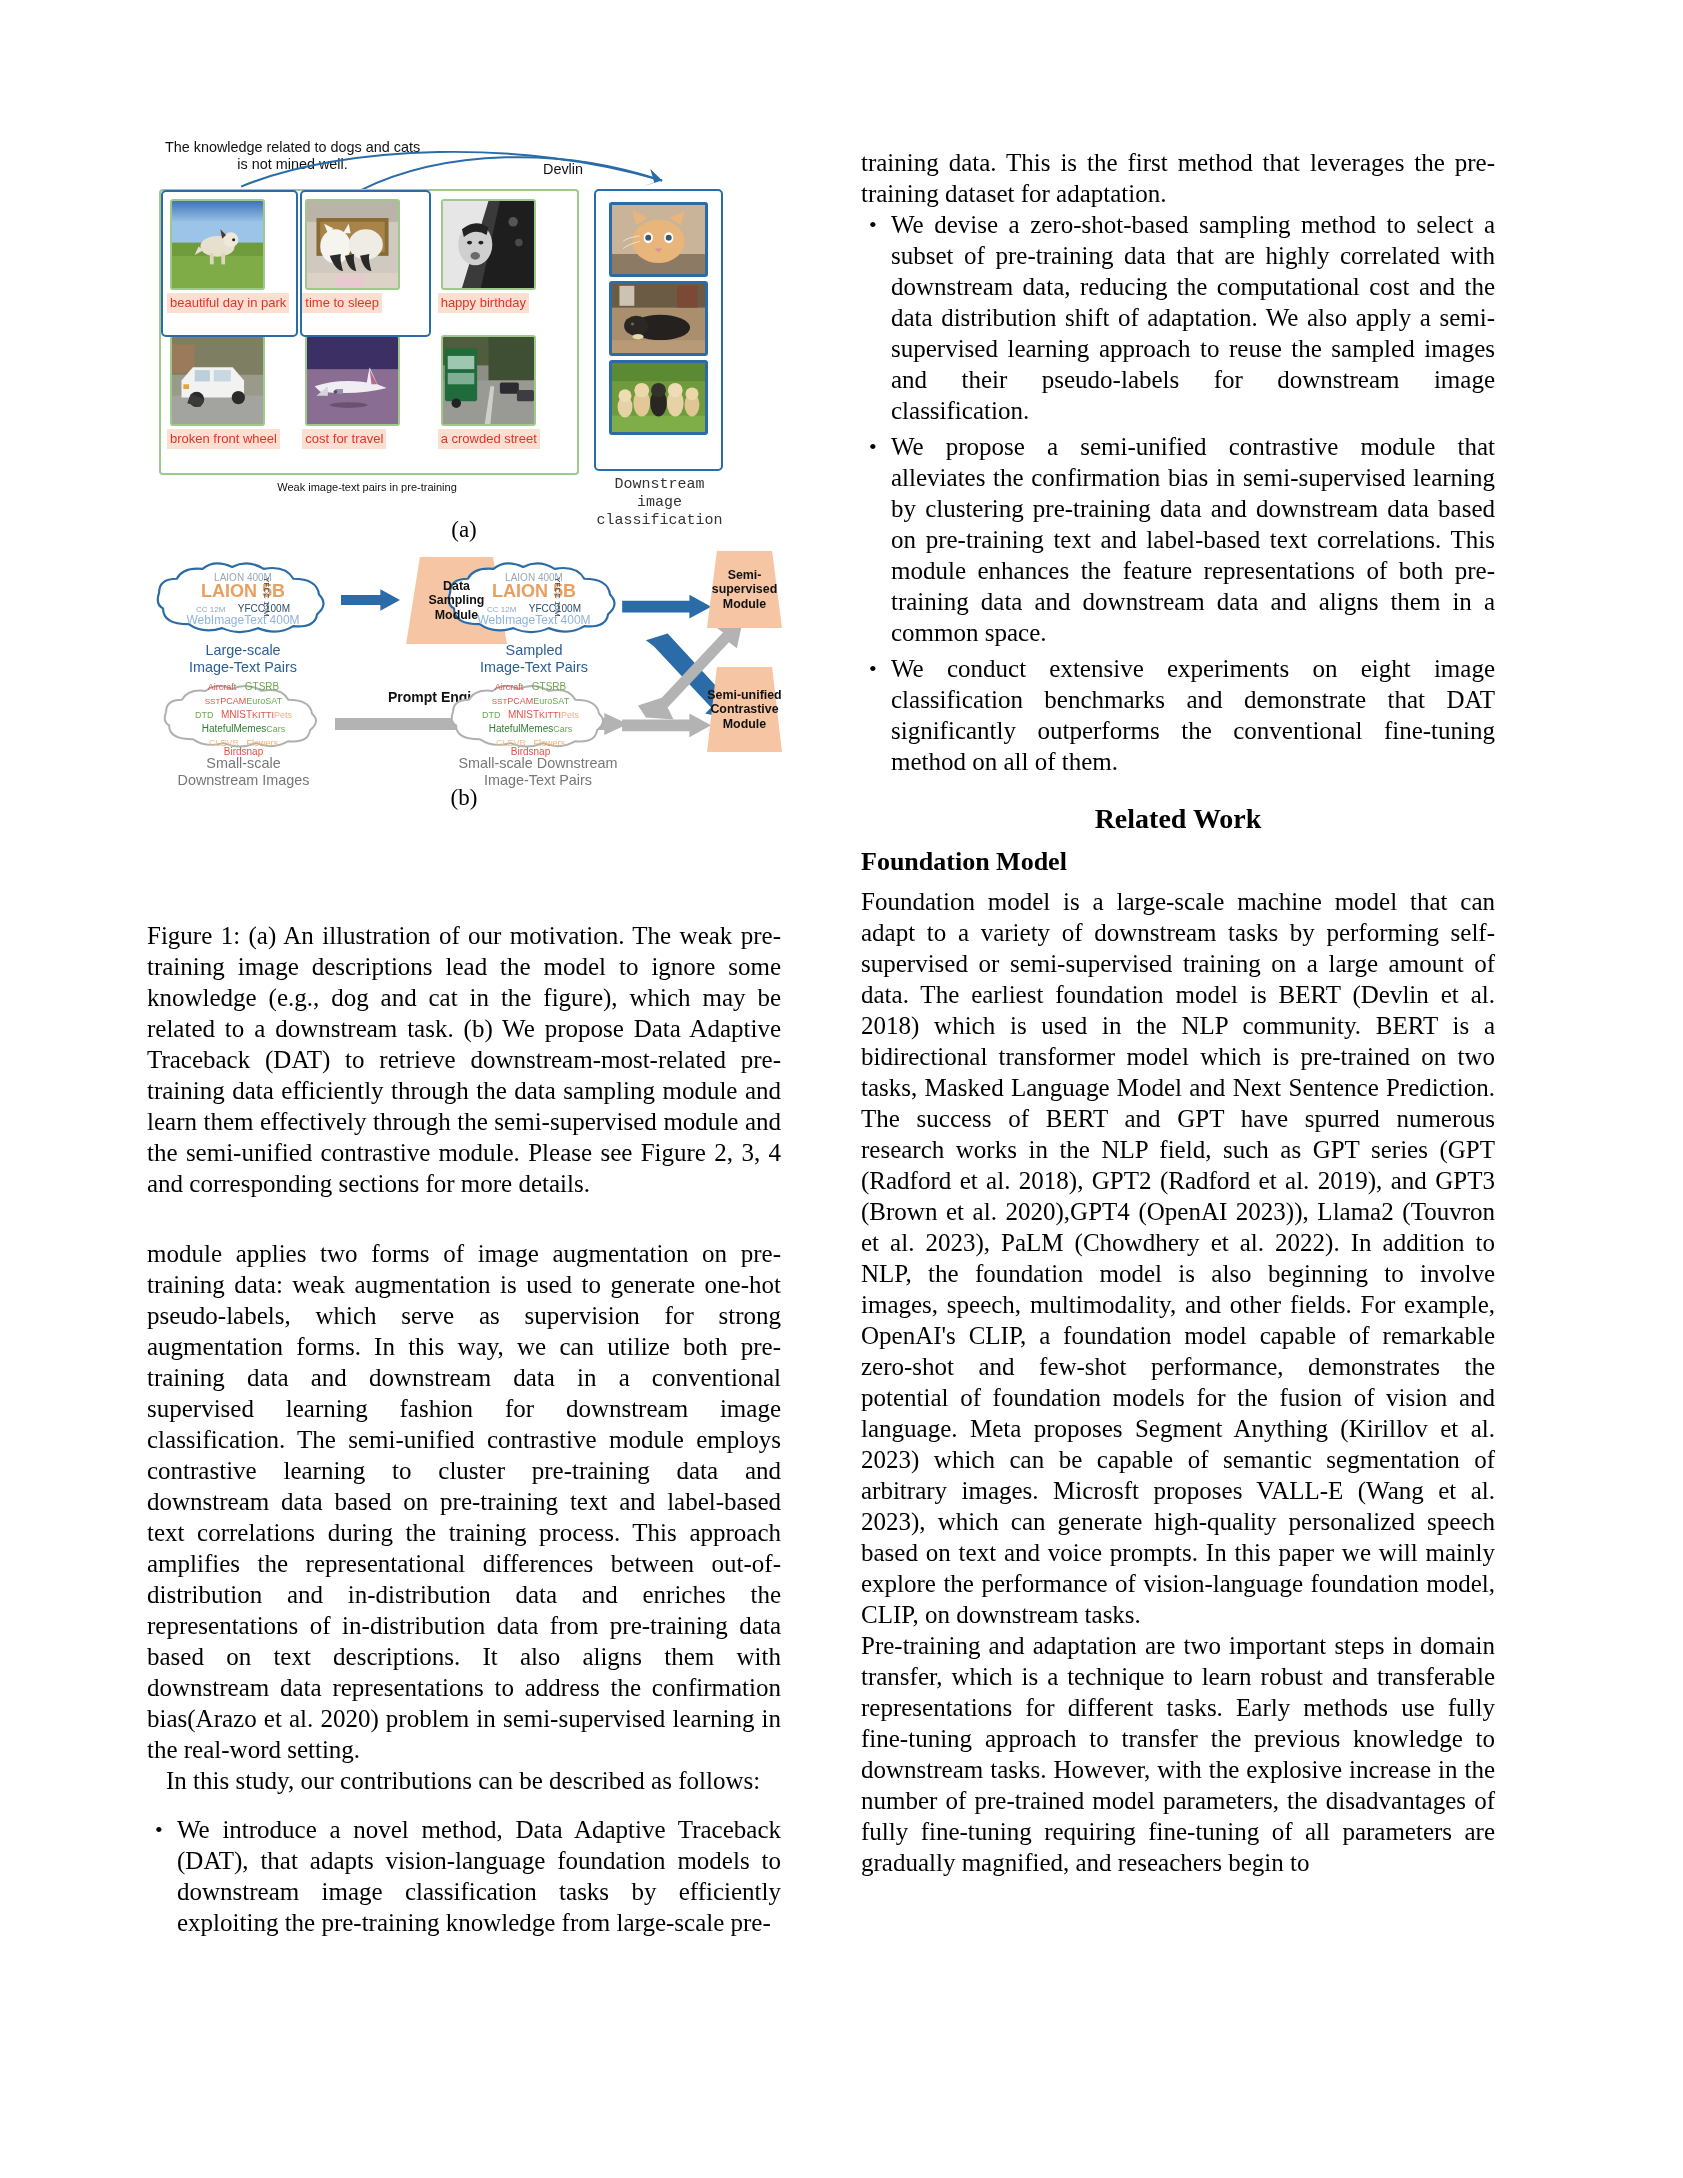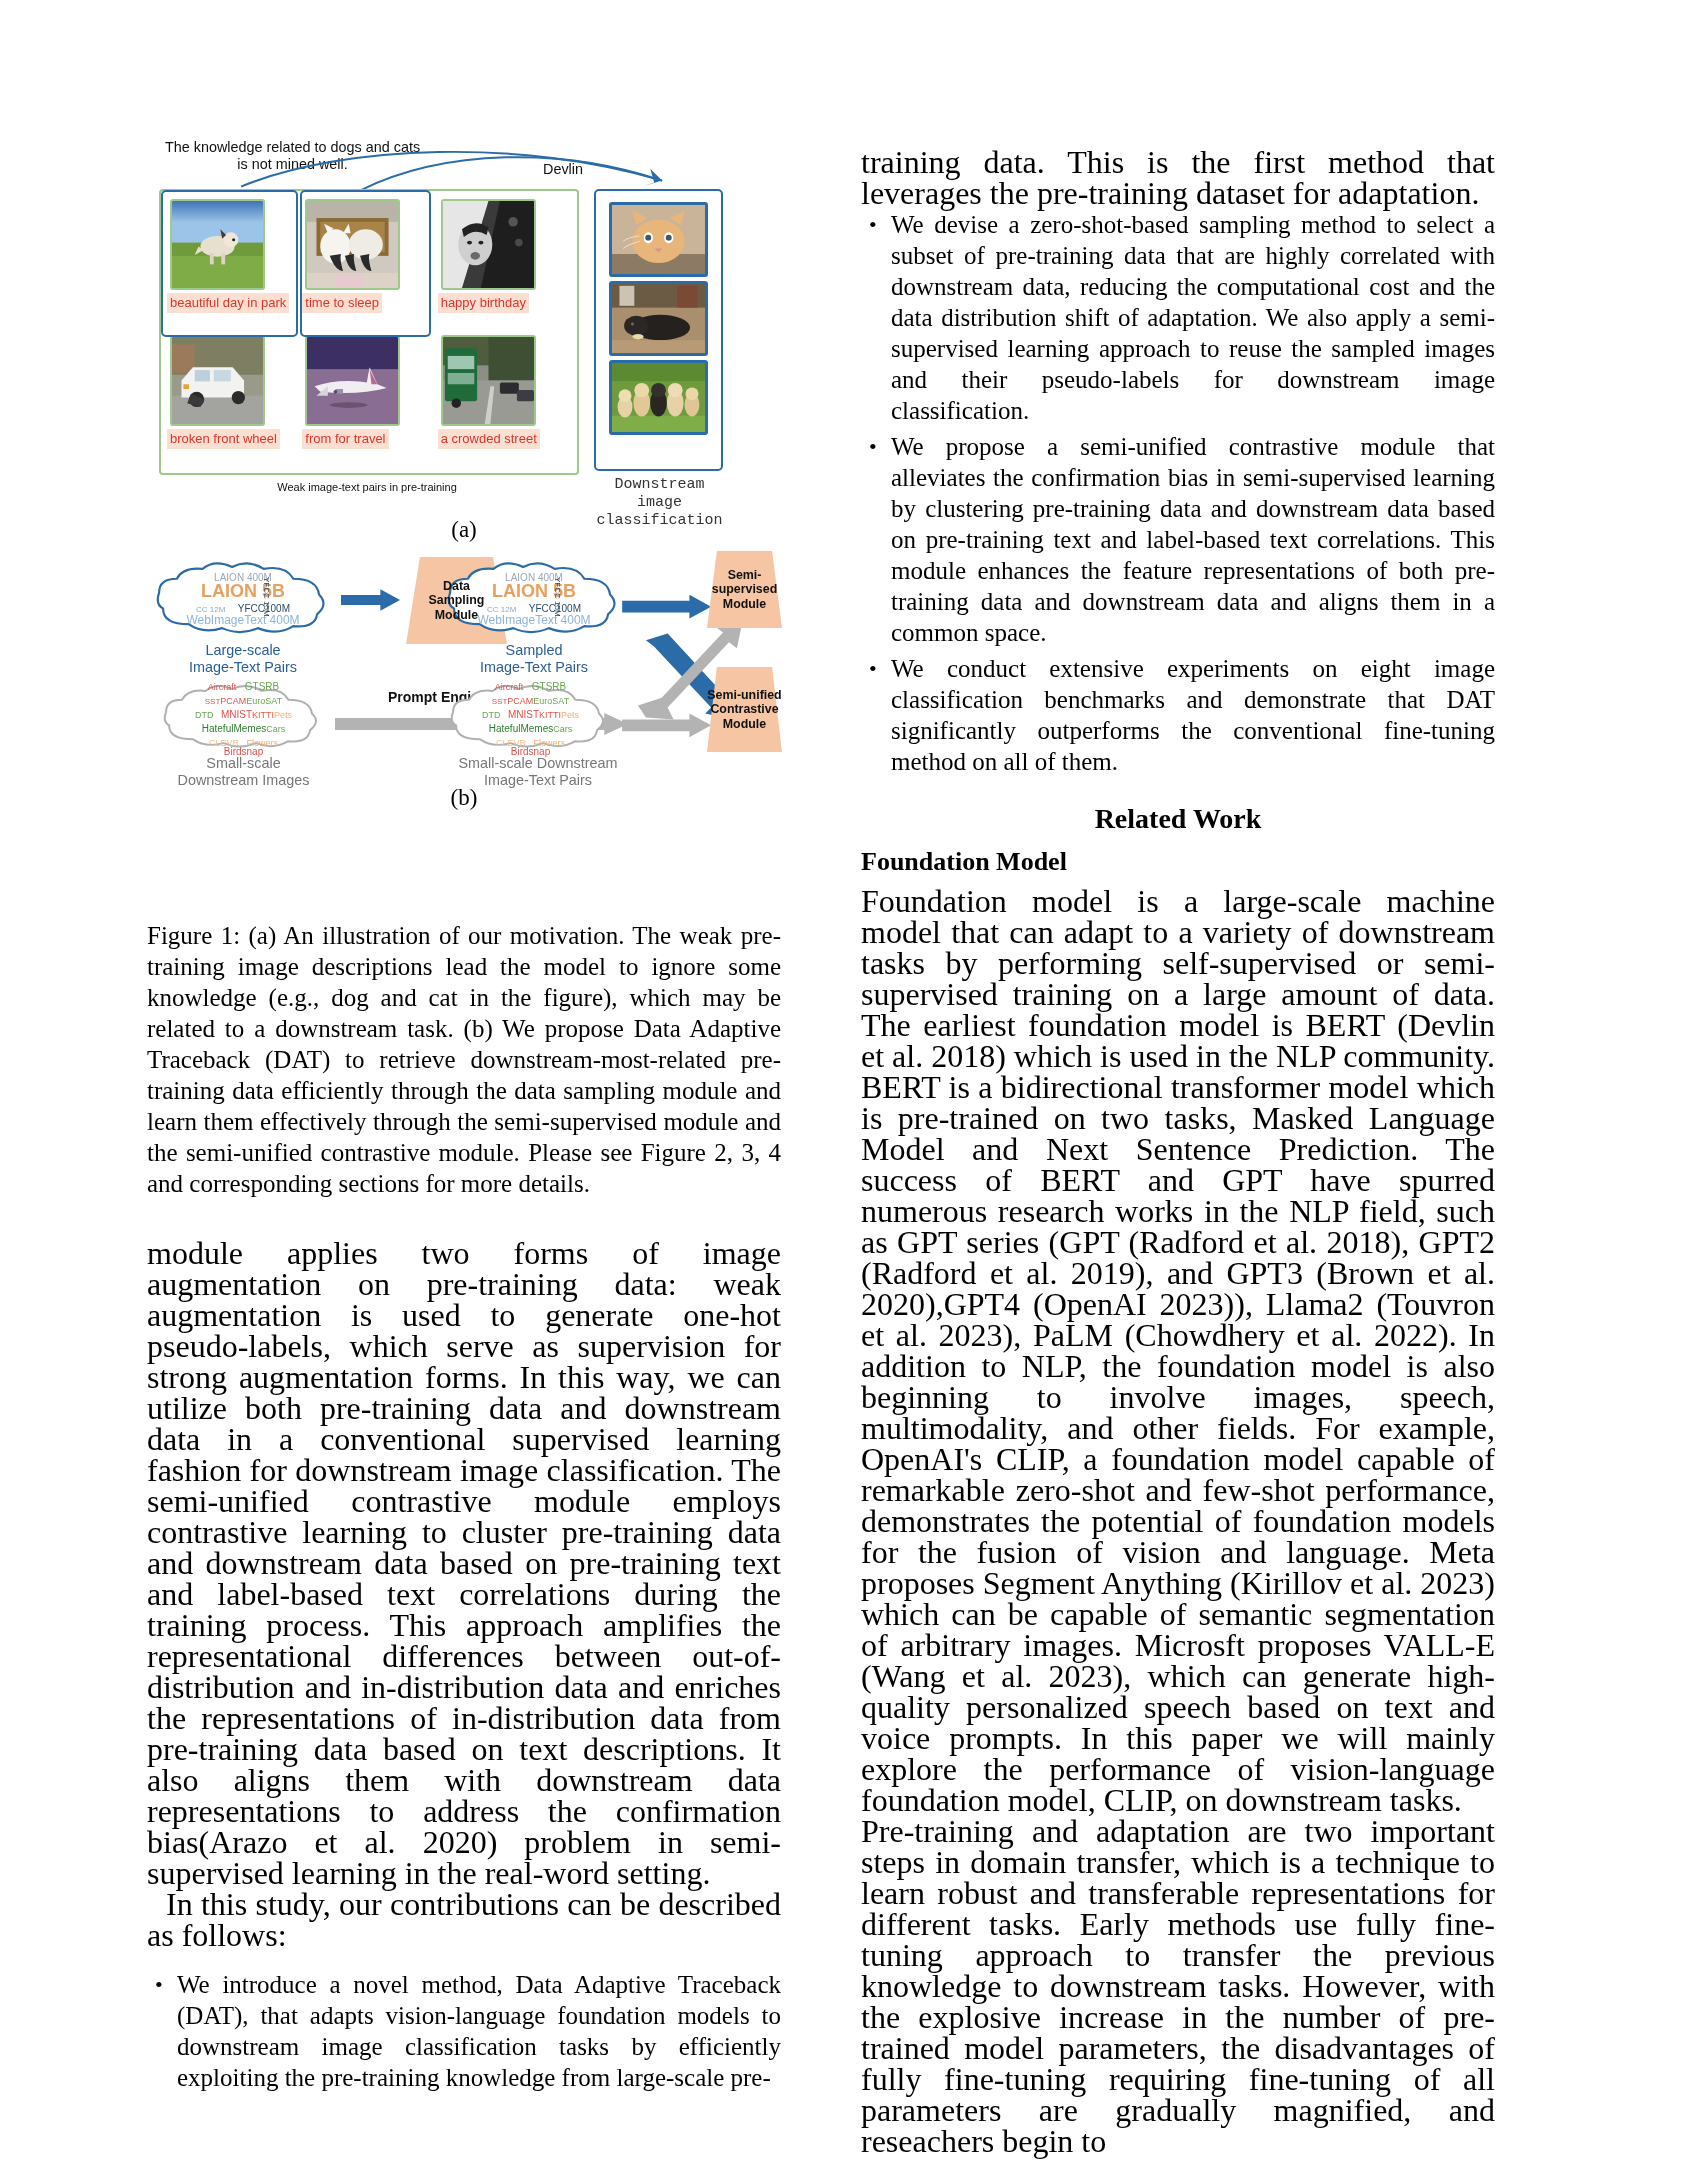--- a/index.html
+++ b/index.html
@@ -18,21 +18,21 @@
   }
   .col {
     position:absolute;
     width:634px;
     top:147px;
   }
   .col-left  { left:147px; }
   .col-right { left:861px; }
 
   p.body {
-    font-size:32px;
+    font-size:25px;
     line-height:31px;
     text-align:justify;
     text-justify:inter-word;
     margin:0 0 0 0;
     hyphens:none;
   }
   p.indent { text-indent:19px; }
 
   h2.section {
     font-family:"Liberation Serif", serif;
@@ -387,21 +387,21 @@
                 <rect y="34" width="96" height="58" fill="#8a6d92"></rect>
                 <path d="M8 52 q30 -10 66 -2 l10 4 q-30 8 -70 4 z" fill="#f0eef2"></path>
                 <path d="M66 32 l10 22 l-14 0 z" fill="#f0eef2"></path>
                 <path d="M66 34 l8 16 l-6 0 z" fill="#b86a8a"></path>
                 <path d="M22 52 l-12 10 l12 0 z" fill="#d8d4de"></path>
                 <rect x="30" y="55" width="8" height="5" fill="#9b8fae"></rect>
                 <ellipse cx="44" cy="72" rx="20" ry="3" fill="#6a5270"></ellipse>
                 <circle cx="30" cy="58" r="2" fill="#5a4a66"></circle>
               </svg>
             </div>
-            <span class="cap">from for travel</span>
+            <span class="cap">cost for travel</span>
           </div>
 
           <div class="cell">
             <div class="thumb">
               <svg class="ph" viewBox="0 0 96 92" preserveAspectRatio="none">
                 <rect width="96" height="92" fill="#8d8f86"></rect>
                 <rect width="96" height="30" fill="#4f5d3e"></rect>
                 <rect x="48" y="0" width="48" height="46" fill="#3f4f33"></rect>
                 <rect y="46" width="96" height="46" fill="#9a9a94"></rect>
                 <rect x="2" y="12" width="34" height="56" rx="3" fill="#1f6b3a"></rect>

